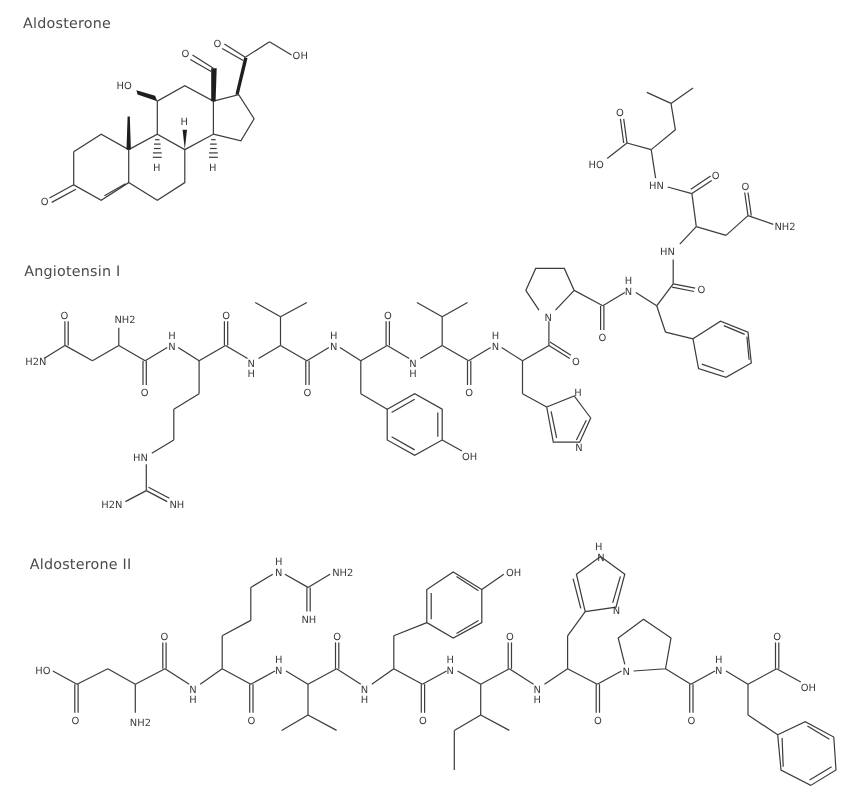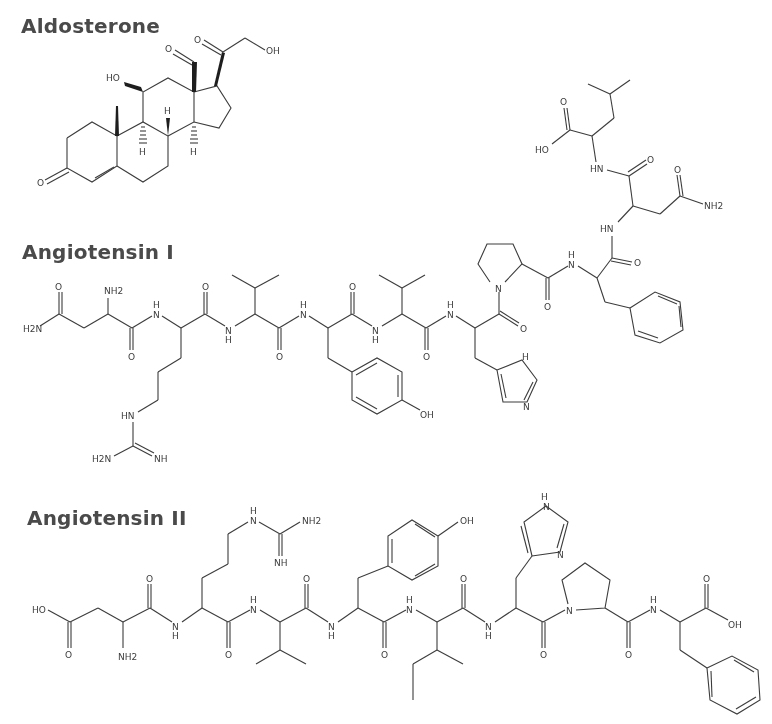--- a/index.html
+++ b/index.html
@@ -1,29 +1,29 @@
 <!DOCTYPE html>
 <html><head>
 <meta charset="utf-8">
 <style>
   html, body { margin: 0; padding: 0; background: #ffffff; }
   body { width: 772px; height: 724px; position: relative; overflow: hidden; font-family: "DejaVu Sans", sans-serif; }
-  .title { position: absolute; font-family: "DejaVu Sans", sans-serif; font-weight: bold; font-size: 20px; color: #4a4a4a; letter-spacing: 0.2px; }
+  .title { position: absolute; font-family: "DejaVu Sans", sans-serif; font-weight: normal; font-size: 13px; color: #4a4a4a; letter-spacing: 0.2px; }
   svg { position: absolute; left: 0; top: 0; }
   svg line, svg polyline, svg polygon.ring { stroke: #3c3c3c; stroke-width: 1.1; fill: none; }
   svg text { font-family: "DejaVu Sans", sans-serif; font-size: 9px; fill: #3c3c3c; }
   svg .wedge { fill: #1e1e1e; stroke: none; }
   svg .hash { stroke: #3c3c3c; stroke-width: 1; }
 </style>
 </head>
 <body>
 
 <div class="title" style="left:21px; top:14px;">Aldosterone</div>
 <div class="title" style="left:22px; top:240px;">Angiotensin I</div>
-<div class="title" style="left:27px; top:506px;">Angiotensin II</div>
+<div class="title" style="left:27px; top:506px;">Aldosterone II</div>
 
 <svg width="772" height="724" viewBox="0 0 772 724">
 
   <g>
 
     <polyline points="67,138 92,122 117,136 117,166 92,182 67,168 67,138"></polyline>
 
     <line x1="67" y1="168" x2="45" y2="180"></line>
       <line x1="69" y1="172" x2="47" y2="184"></line>
     <text x="37" y="186">O</text>

